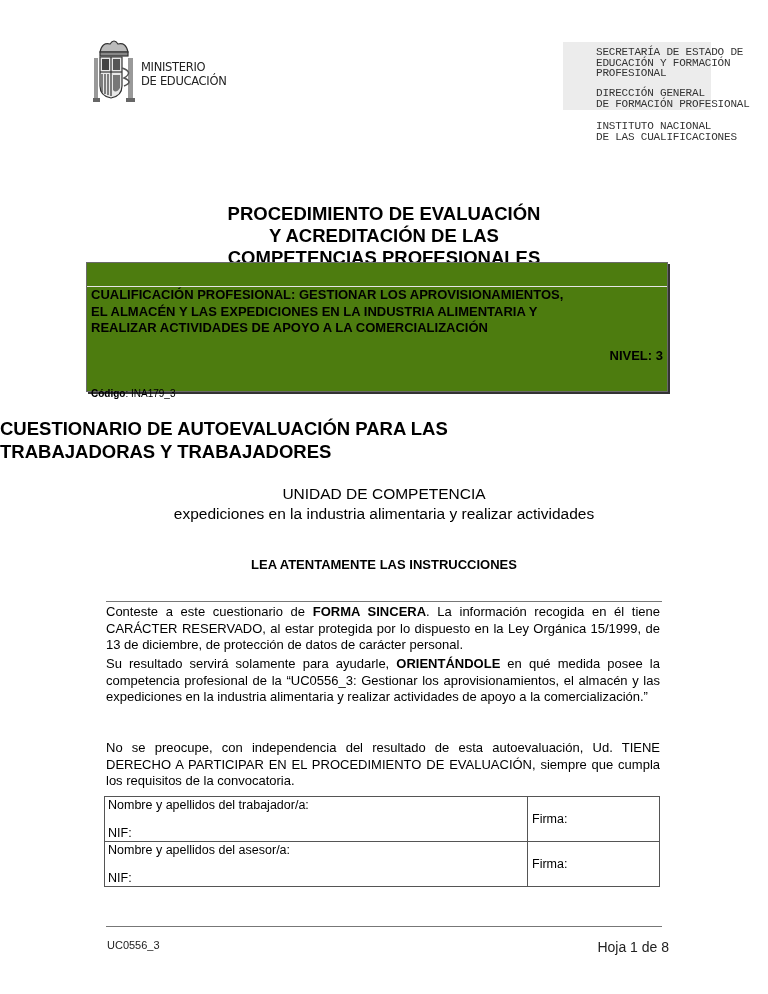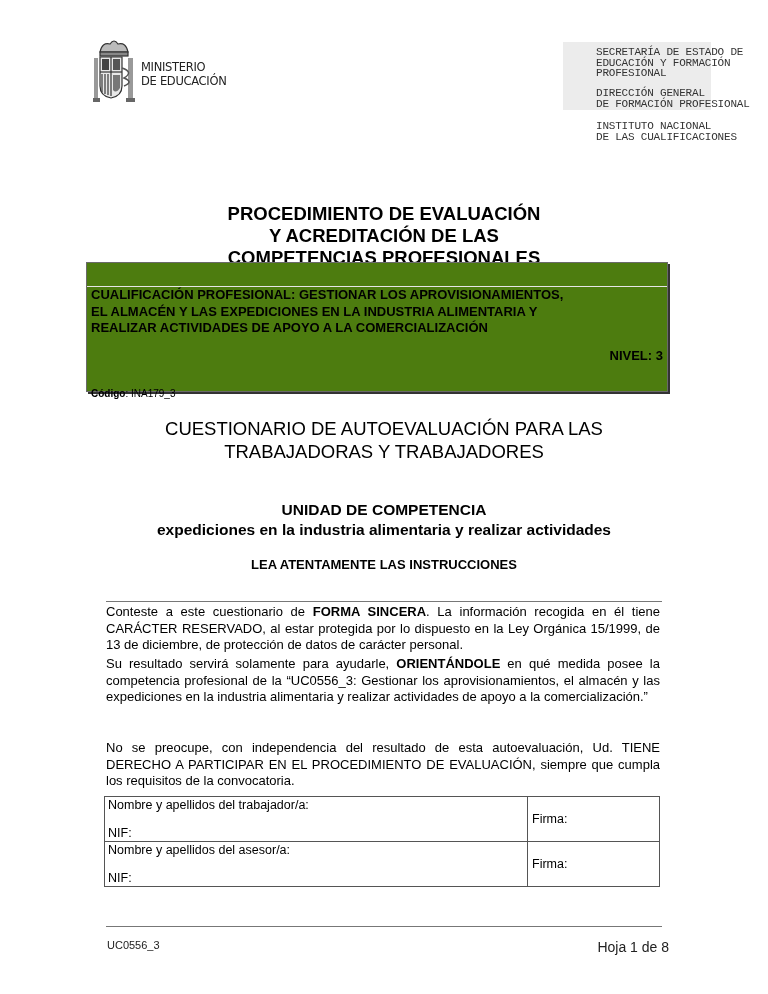--- a/index.html
+++ b/index.html
@@ -28,24 +28,24 @@
     .qual-box { position: absolute; left: 86px; top: 262px; width: 580px; height: 128px;
                 background: #4d7c0f; border: 1px solid #6a6a6a;
                 box-shadow: 2px 2px 0 #333; }
     .qual-box .sep { position: absolute; left: 0; right: 0; top: 23px; height: 1px; background: #e6e6e6; }
     .qual-text { position: absolute; left: 4px; top: 24px; font-weight: bold; font-size: 13px;
                  line-height: 16.5px; white-space: nowrap; }
     .qual-code { position: absolute; left: 4px; top: 85px; font-size: 10px; font-weight: bold; margin-top: 40px; }
     .qual-level { position: absolute; right: 4px; top: 85px; font-size: 13px; font-weight: bold; }
 
     
-    .q-title { position: absolute; left: 0; width: 768px; top: 418px; text-align: center;
-               font-weight: normal; font-size: 18.5px; line-height: 22.5px; }
-    .unit { position: absolute; left: 0; width: 768px; top: 500px; text-align: center;
-            font-weight: bold; font-size: 15.5px; line-height: 19.5px; }
+    .q-title { position: absolute; left: 0; width: 768px; top: 418px; text-align: left;
+               font-weight: bold; font-size: 18.5px; line-height: 22.5px; }
+    .unit { position: absolute; left: 0; width: 768px; top: 484px; text-align: center;
+            font-weight: normal; font-size: 15.5px; line-height: 19.5px; }
     .read { position: absolute; left: 0; width: 768px; top: 557px; text-align: center;
             font-weight: bold; font-size: 13px; }
 
     .rule { position: absolute; left: 106px; width: 556px; height: 1px; background: #777; }
     .rule.r1 { top: 601px; }
     .rule.r2 { top: 926px; }
 
     .para { position: absolute; left: 106px; width: 554px; font-size: 13px; line-height: 16.5px;
             text-align: justify; }
     .para b { font-weight: bold; }

